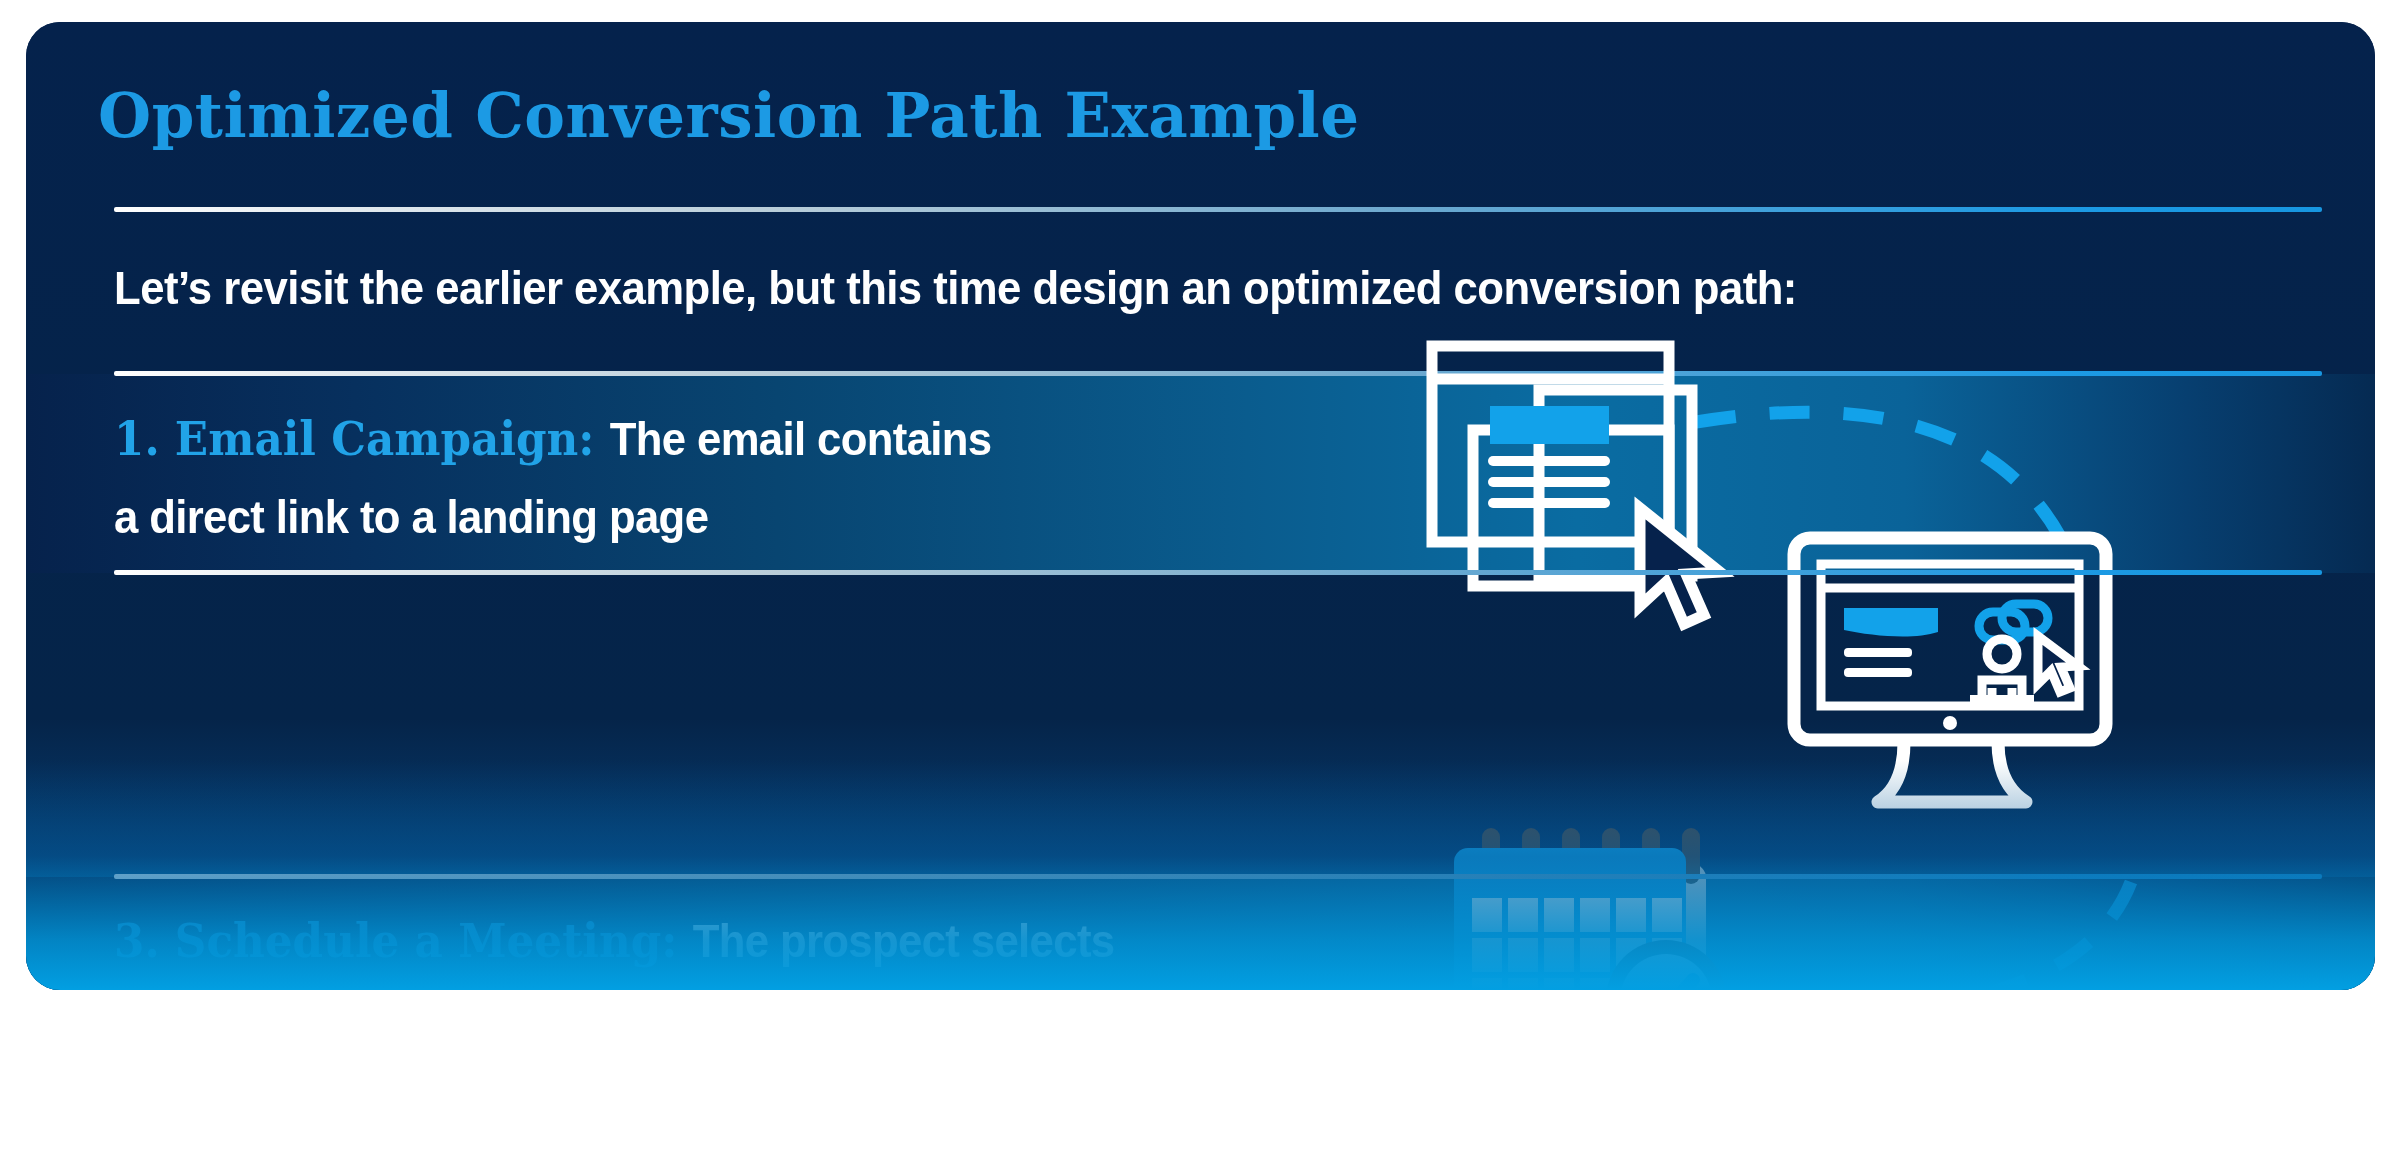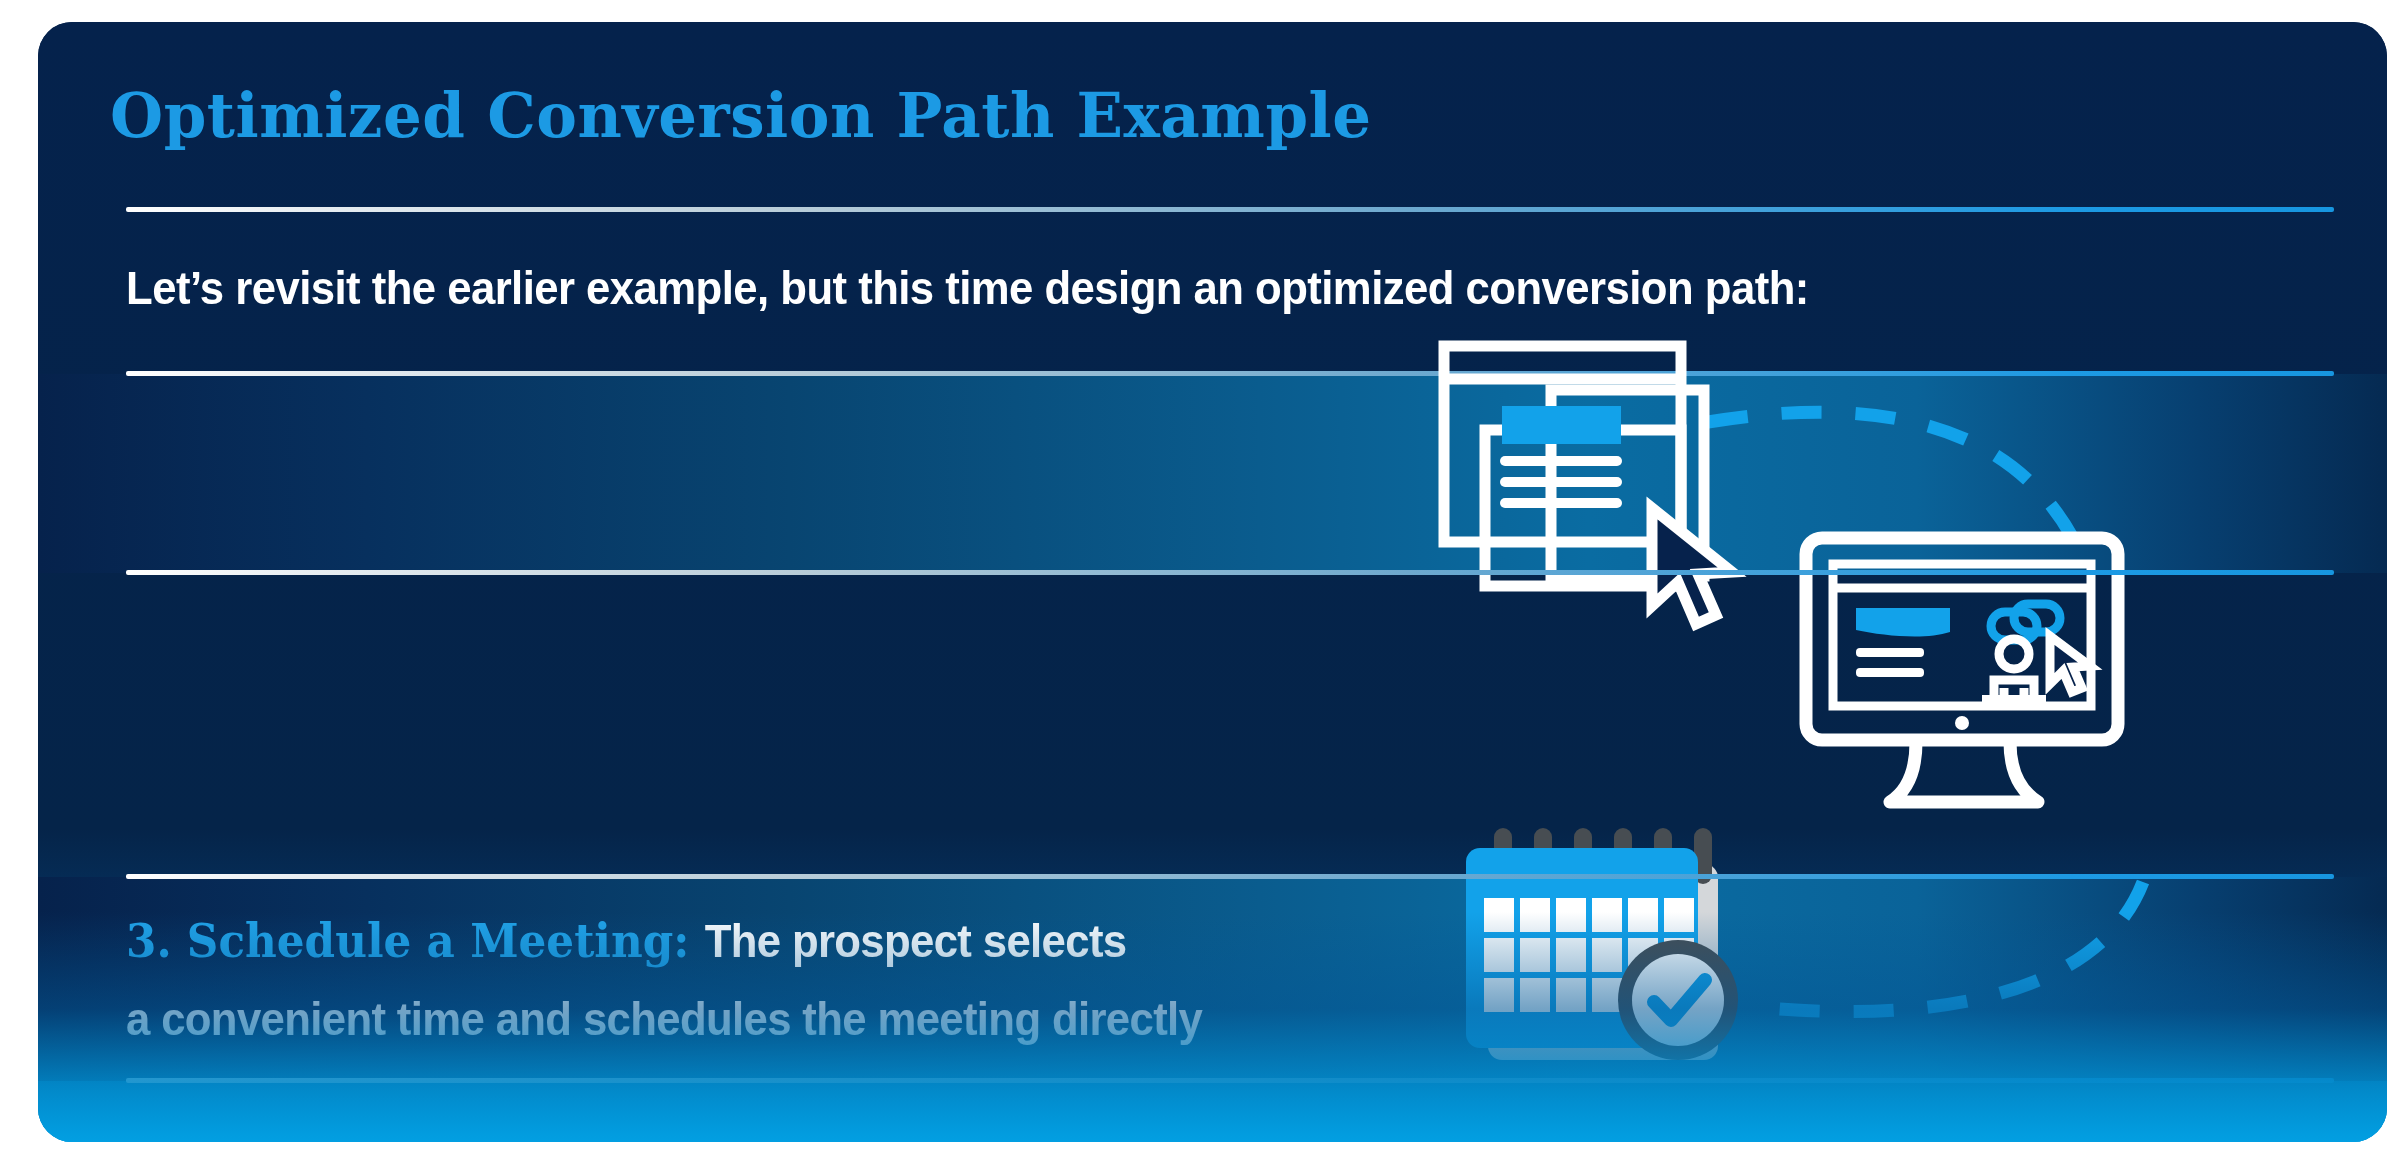--- a/index.html
+++ b/index.html
@@ -6,22 +6,22 @@
   body{
     width:2401px;height:1166px;
     background:#ffffff;
     font-family:"Liberation Sans", sans-serif;
     overflow:hidden;
   }
 
   
   #card{
     position:absolute;
-    left:38px; top:22px;
-    width:2349px; height:1120px;
+    left:26px; top:22px;
+    width:2349px; height:968px;
     border-radius:34px;
     overflow:hidden;
     background:linear-gradient(180deg,
         #06224c 0%,
         #06224c 58%,
         #05305f 76%,
         #046399 92%,
         #039adc 100%);
   }
   
@@ -248,20 +248,27 @@
 
         <g>
           <circle cx="222" cy="178" r="60" fill="#474d52"></circle>
           <circle cx="222" cy="178" r="46" fill="#ffffff"></circle>
           <path d="M 198 180 L 215 198 L 249 158" fill="none" stroke="#12a2ea" stroke-width="14" stroke-linecap="round" stroke-linejoin="round"></path>
         </g>
       </svg>
 
     </div>
 
+    <div class="item" id="item1">
+      <div class="line">
+        <span class="lead">1.  Email Campaign: </span>
+        <span>The email contains</span>
+      </div>
+      <div class="line">a direct link to a landing page</div>
+    </div>
 
     <div class="rule" style="top:548px"></div>
 
 
     <div class="rule" style="top:852px"></div>
 
     <div class="item" id="item3">
       <div class="line">
         <span class="lead">3. Schedule a Meeting: </span>
         <span>The prospect selects</span>

